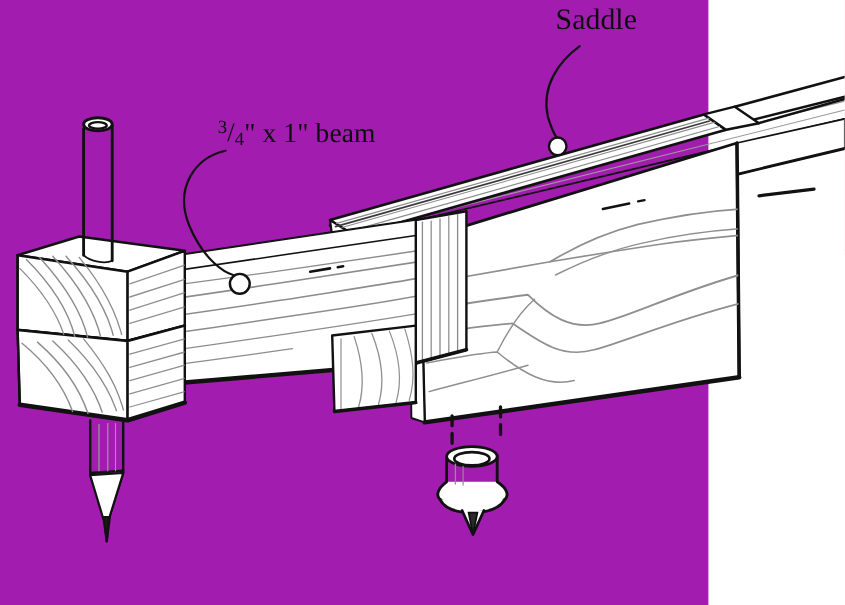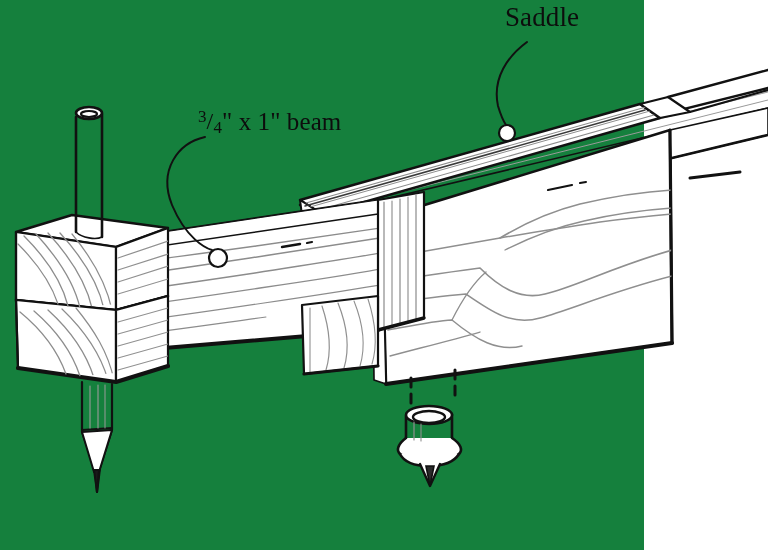--- a/index.html
+++ b/index.html
@@ -12,21 +12,21 @@
     width: 768px;
     height: 550px;
     overflow: hidden;
     font-family: "Liberation Serif", serif;
     color: #111111;
   }
   #figure-root {
     position: relative;
     width: 644px;
     height: 550px;
-    background: #15803d;
+    background: #a21caf;
   }
   #drawing-svg {
     position: absolute;
     left: 0;
     top: 0;
     width: 768px;
     height: 550px;
     display: block;
   }
   .label-text {

